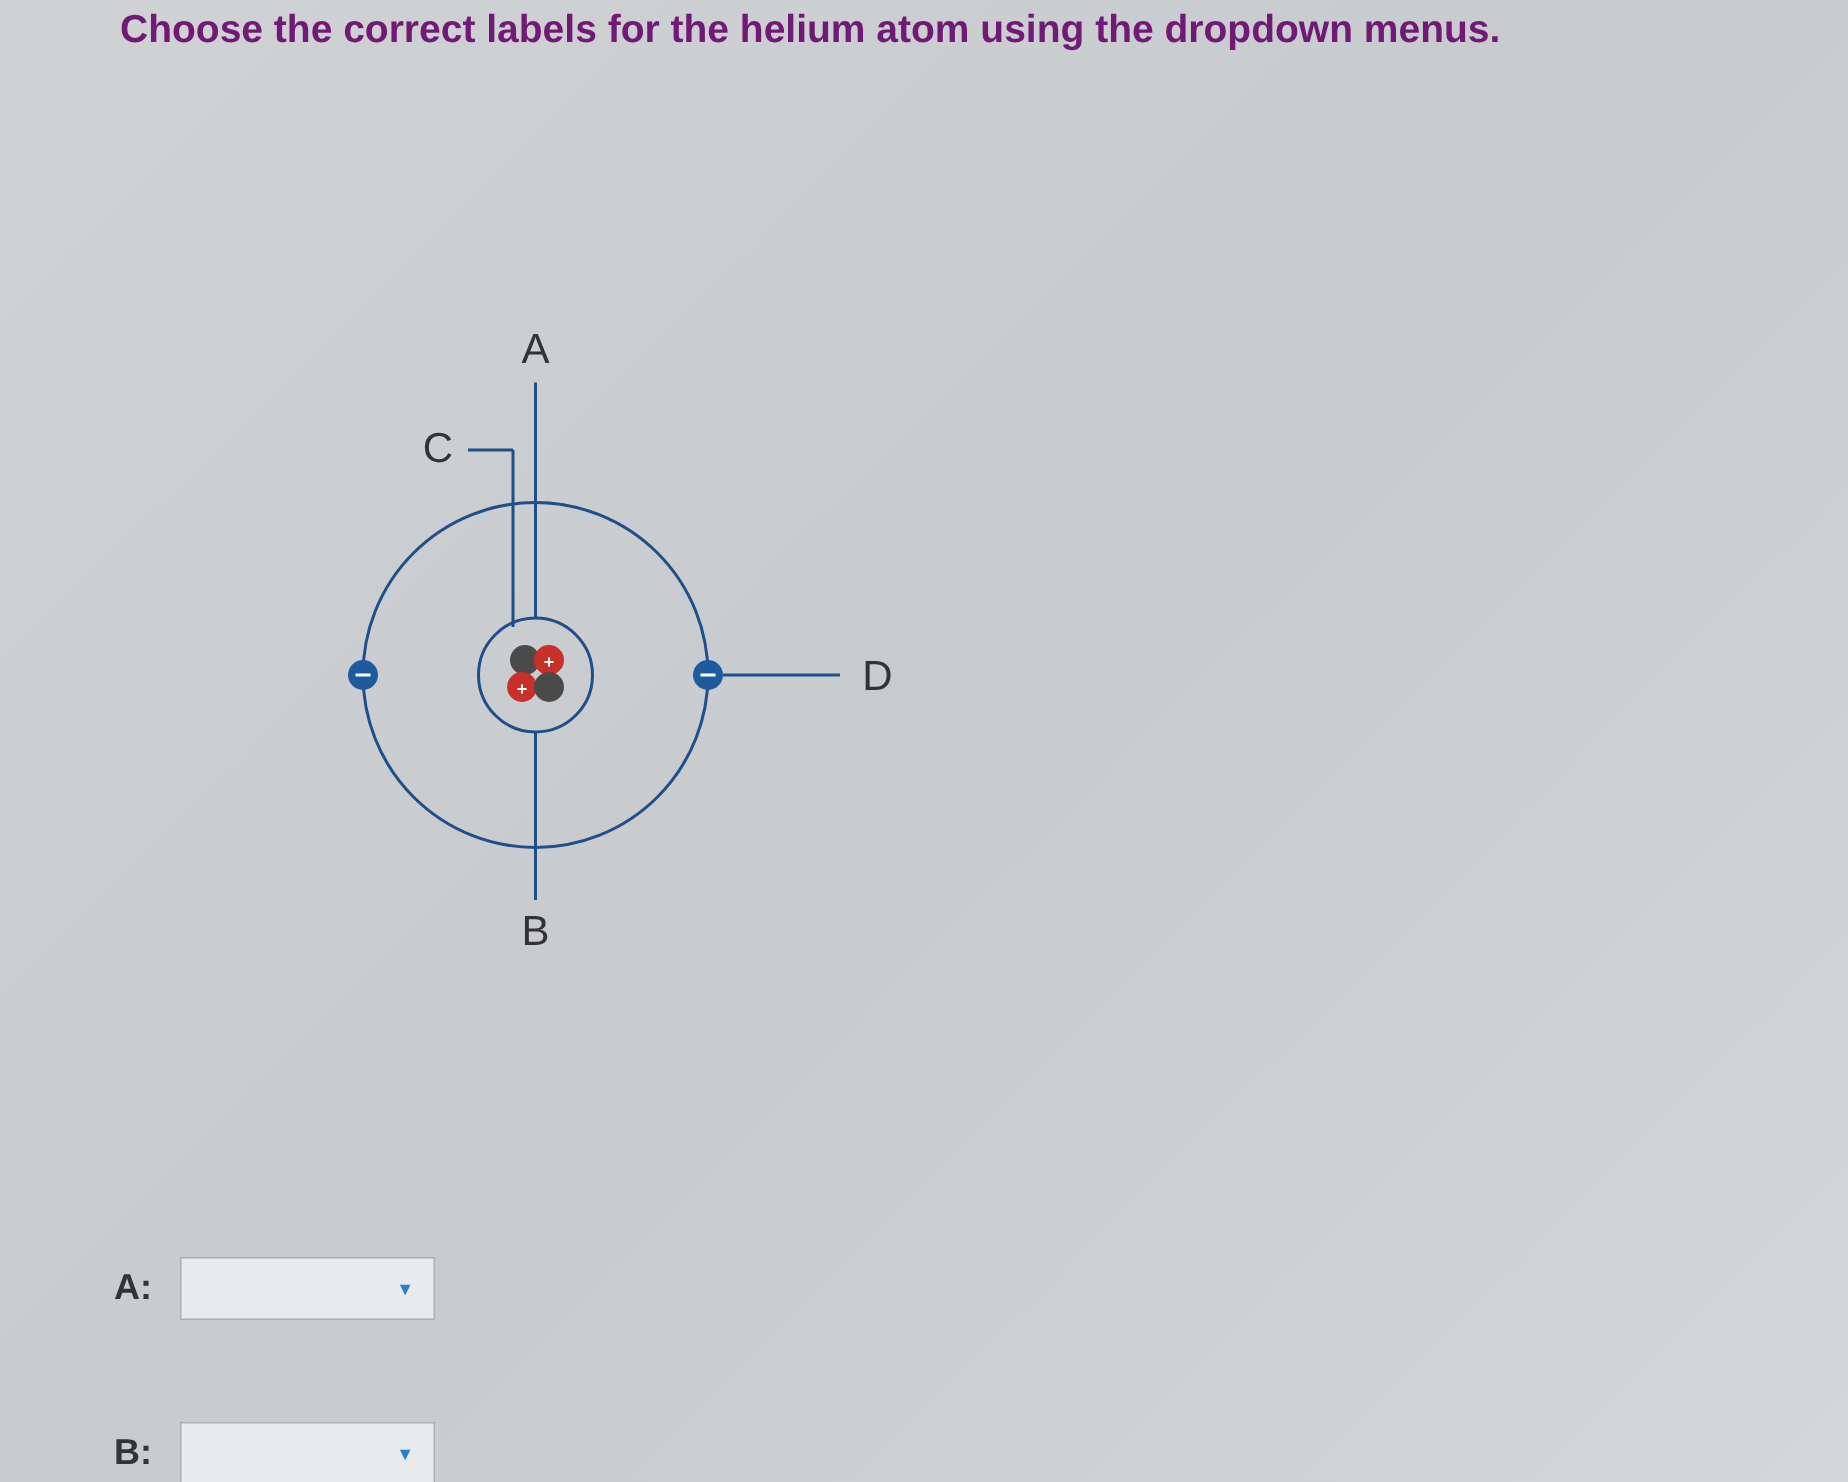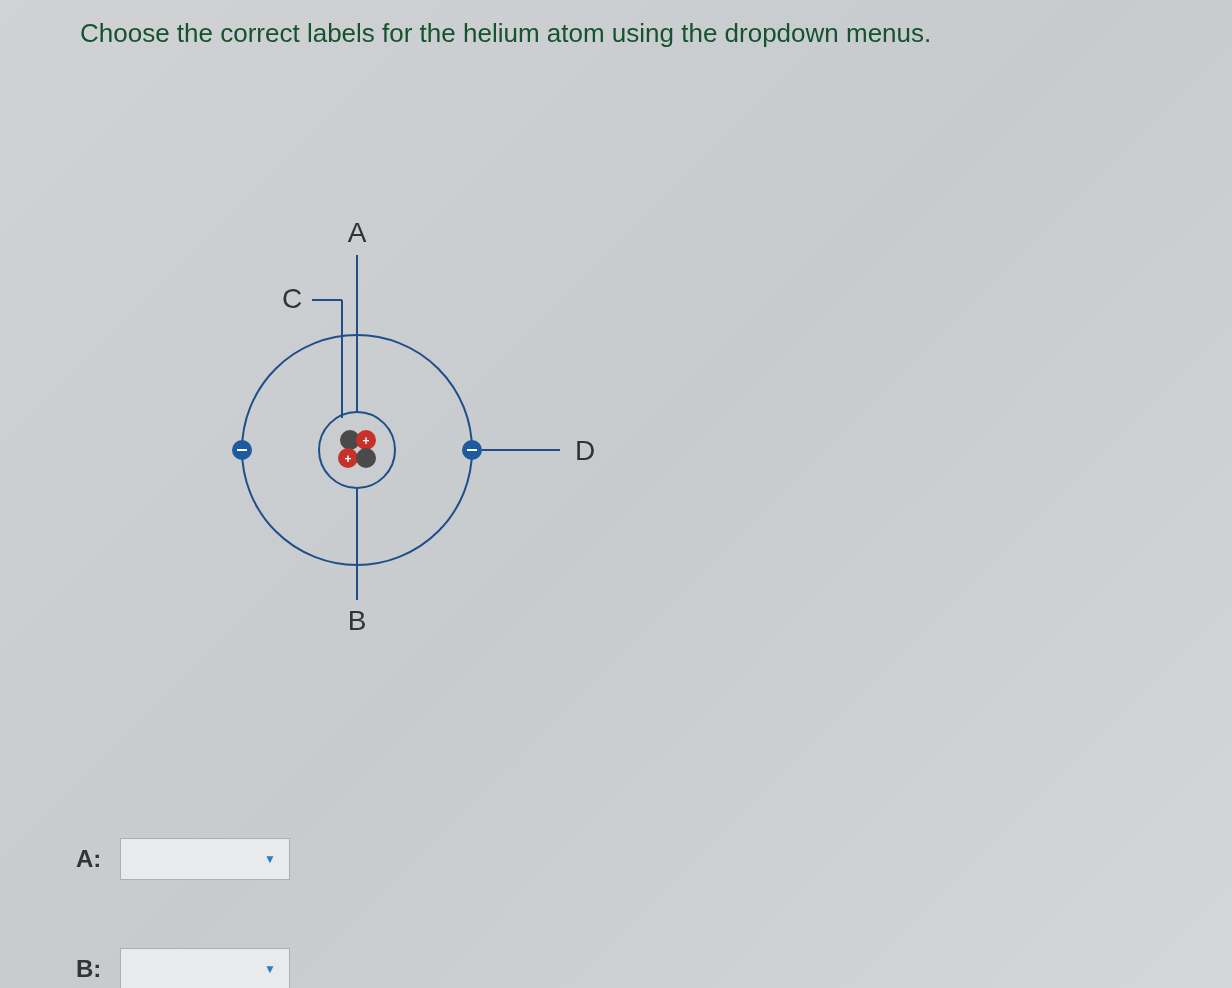--- a/index.html
+++ b/index.html
@@ -10,25 +10,25 @@
     body {
       font-family: Arial, Helvetica, sans-serif;
       background: linear-gradient(135deg, #d0d2d4 0%, #c8cbce 50%, #d4d7da 100%);
       width: 1232px;
       height: 988px;
       position: relative;
       overflow: hidden;
     }
     .question-text {
       position: absolute;
-      top: 18px;
+      top: 4px;
       left: 80px;
       font-size: 26px;
-      color: #14532d;
-      font-weight: 400;
+      color: #701a75;
+      font-weight: 700;
     }
     .diagram-container {
       position: absolute;
       top: 200px;
       left: 220px;
       width: 400px;
       height: 440px;
     }
     .diagram-svg {
       width: 100%;

